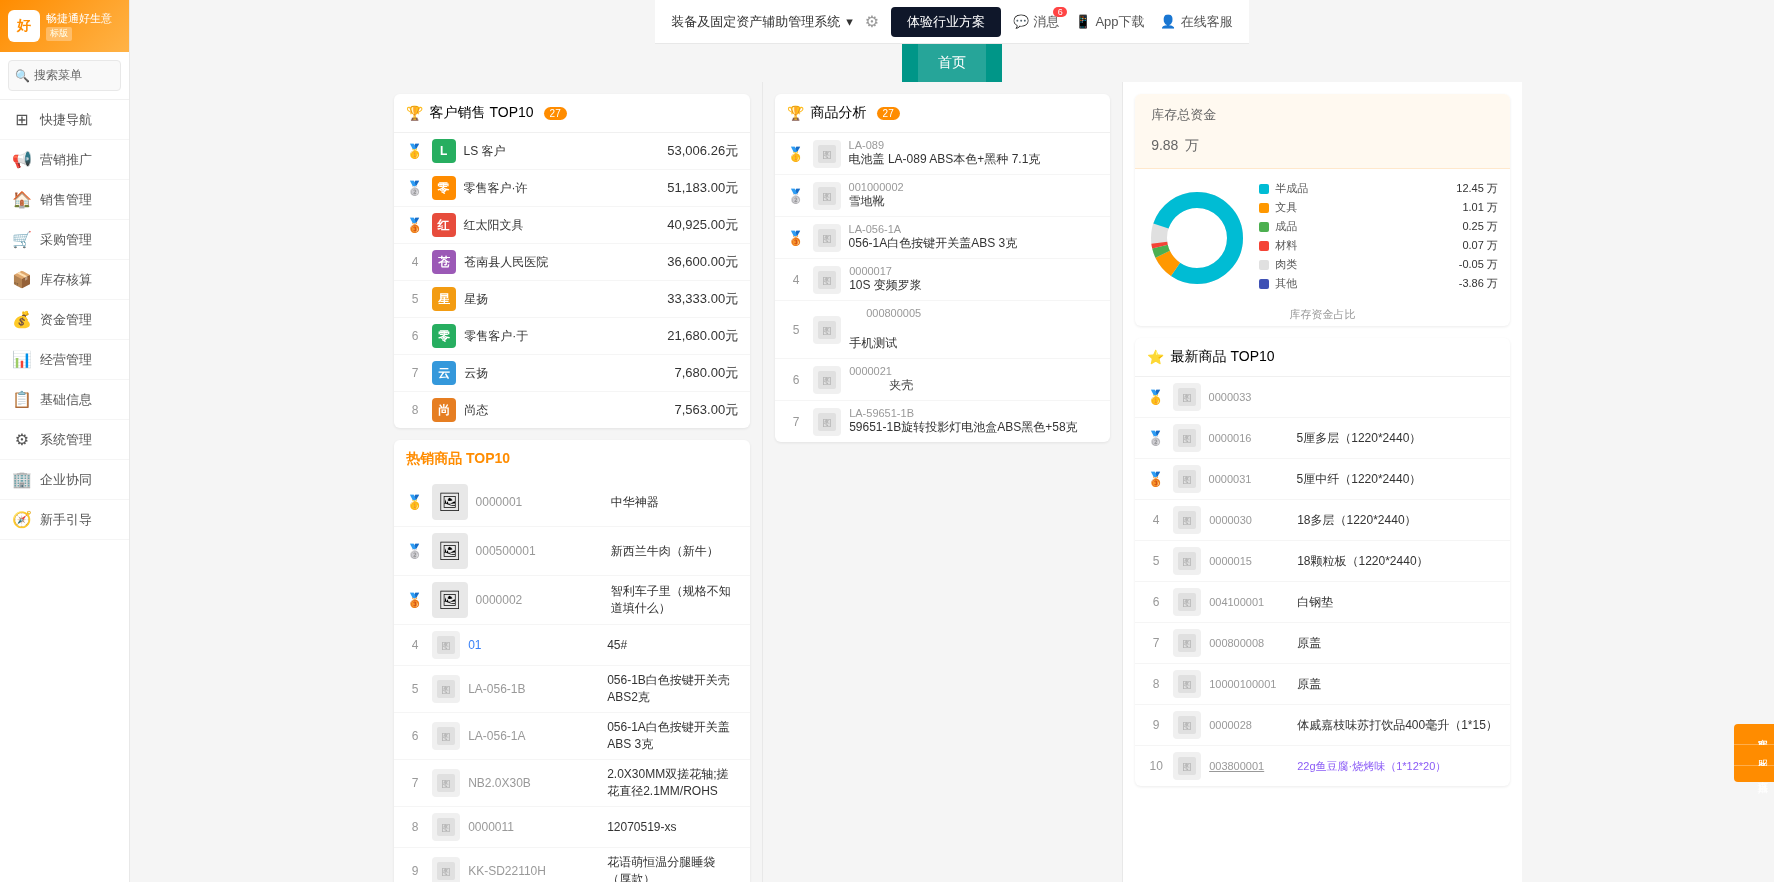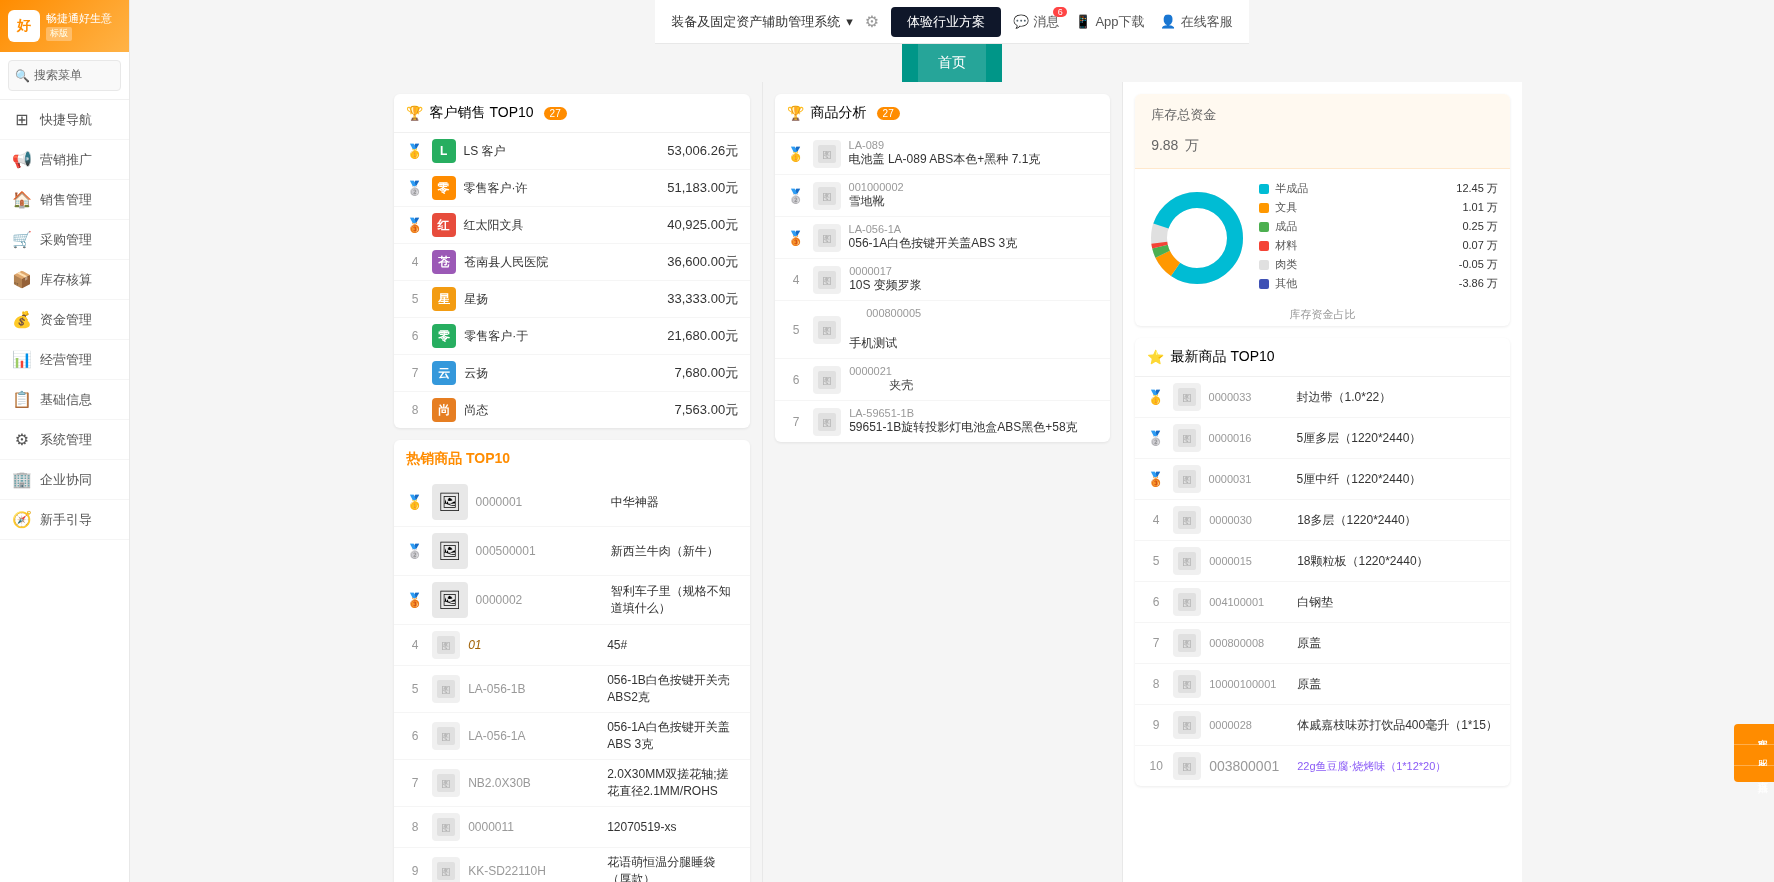--- a/index.html
+++ b/index.html
@@ -432,21 +432,21 @@
     <span class="list-name">智利车子里（规格不知道填什么）</span>
   </div>
             <div class="list-row">
     <span class="rank-num">4</span>
     <div class="product-thumb">
                 <svg width="18" height="18" viewBox="0 0 18 18">
                   <rect width="18" height="18" rx="2" fill="#e0e0e0"></rect>
                   <text x="9" y="13" text-anchor="middle" font-size="9" fill="#aaa">图</text>
                 </svg>
               </div>
-    <span class="list-name" style="color:#a16207;min-width:70px;font-style:italic;">01</span>
+    <span class="list-name" style="color:#3b82f6;min-width:70px;">01</span>
     <span class="list-name">45#</span>
   </div>
             <div class="list-row">
     <span class="rank-num">5</span>
     <div class="product-thumb">
                 <svg width="18" height="18" viewBox="0 0 18 18">
                   <rect width="18" height="18" rx="2" fill="#e0e0e0"></rect>
                   <text x="9" y="13" text-anchor="middle" font-size="9" fill="#aaa">图</text>
                 </svg>
               </div>
@@ -673,21 +673,20 @@
         <div id="new-products-list">
             <div class="top10-row">
     <span class="rank-icon">🥇</span>
     <div class="product-thumb">
                 <svg width="18" height="18" viewBox="0 0 18 18">
                   <rect width="18" height="18" rx="2" fill="#e0e0e0"></rect>
                   <text x="9" y="13" text-anchor="middle" font-size="9" fill="#aaa">图</text>
                 </svg>
               </div>
     <span style="color:#999;font-size:11px;min-width:80px;">0000033</span>
-    <span style="font-size:12px;color:#333;flex:1;">封边带（1.0*22）</span>
   </div>
             <div class="top10-row">
     <span class="rank-icon">🥈</span>
     <div class="product-thumb">
                 <svg width="18" height="18" viewBox="0 0 18 18">
                   <rect width="18" height="18" rx="2" fill="#e0e0e0"></rect>
                   <text x="9" y="13" text-anchor="middle" font-size="9" fill="#aaa">图</text>
                 </svg>
               </div>
     <span style="color:#999;font-size:11px;min-width:80px;">0000016</span>
@@ -771,21 +770,21 @@
     <span style="font-size:12px;color:#333;flex:1;">体戚嘉枝味苏打饮品400毫升（1*15）</span>
   </div>
             <div class="top10-row">
     <span class="rank-num">10</span>
     <div class="product-thumb">
                 <svg width="18" height="18" viewBox="0 0 18 18">
                   <rect width="18" height="18" rx="2" fill="#e0e0e0"></rect>
                   <text x="9" y="13" text-anchor="middle" font-size="9" fill="#aaa">图</text>
                 </svg>
               </div>
-    <span style="color:#999;font-size:14px;min-width:80px;">003800001</span>
+    <span style="color:#999;font-size:11px;min-width:80px;text-decoration:underline;">003800001</span>
     <span style="font-size:11px;color:#8b5cf6;flex:1;">22g鱼豆腐·烧烤味（1*12*20）</span>
   </div>
           </div>
       </div>
     </div>
 
   </div>
 </div>
 
 <div class="float-btns">

